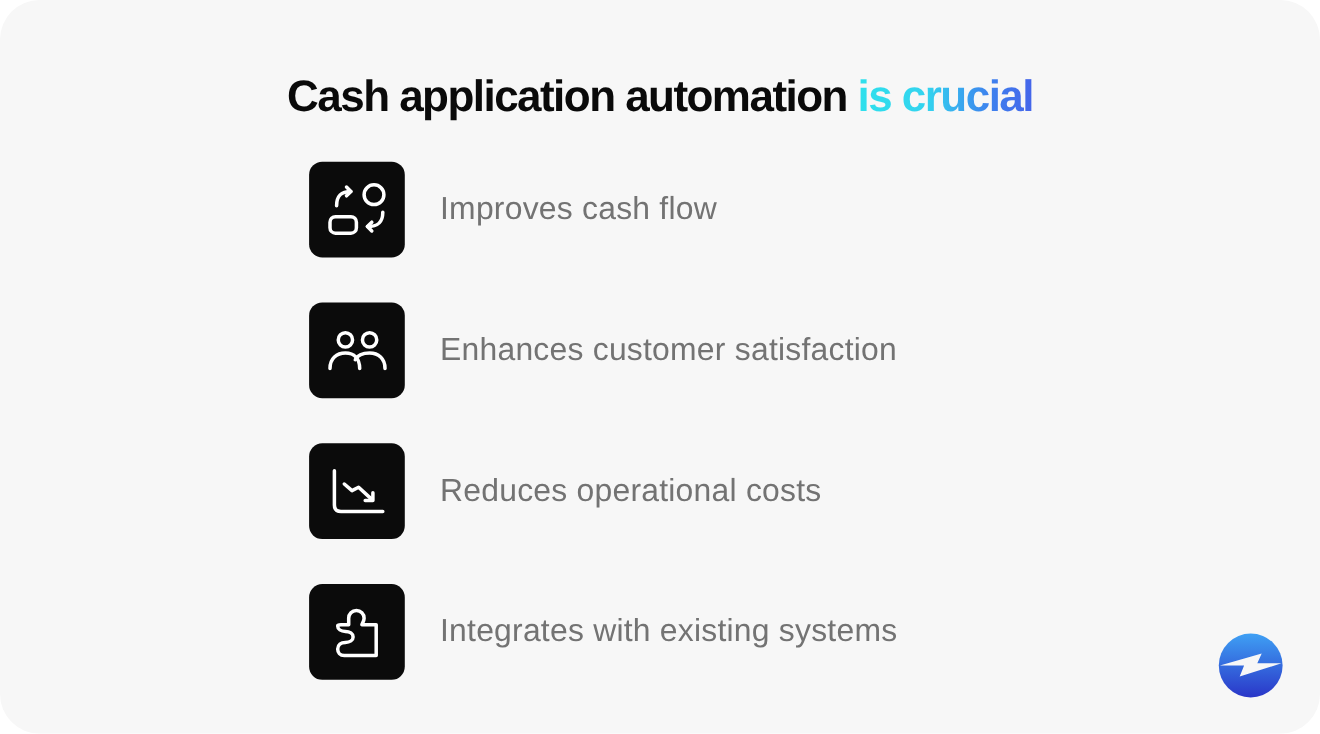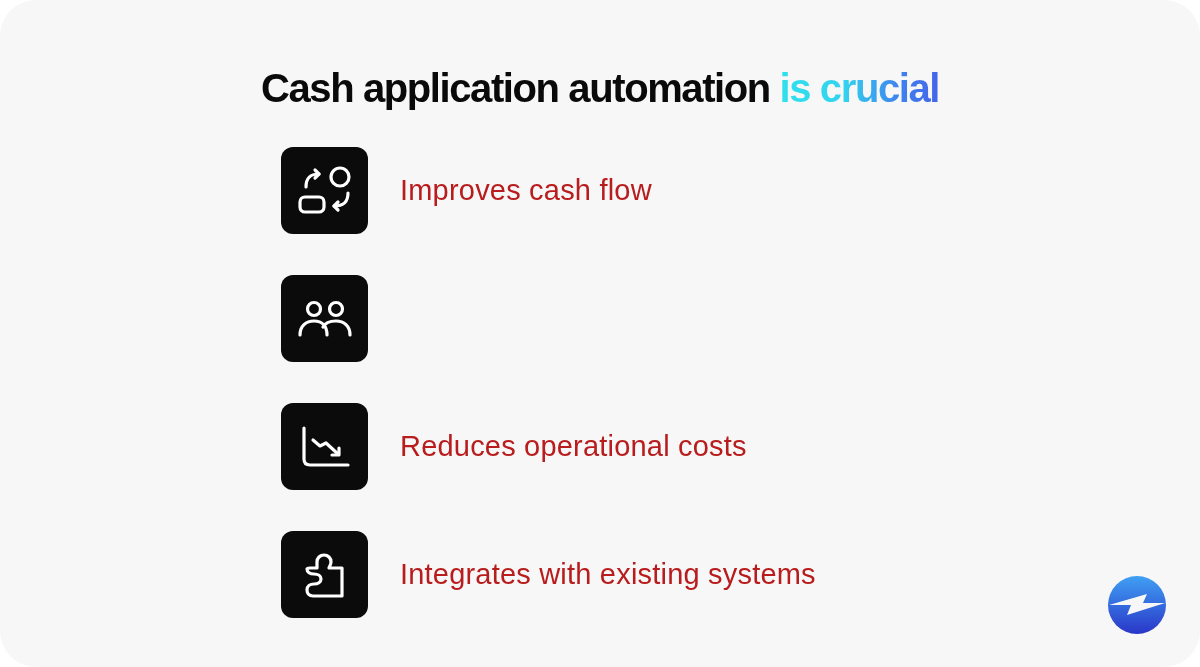--- a/index.html
+++ b/index.html
@@ -20,21 +20,21 @@
     .item {
       position: absolute; left: 281px; height: 87px; display: flex; align-items: center;
     }
     .icon-box {
       width: 87px; height: 87px; background: #0b0b0b; border-radius: 12px;
       display: flex; align-items: center; justify-content: center; flex: none;
     }
     .icon-box svg { width: 87px; height: 87px; }
     .label {
       margin-left: 32px; font-family: "Liberation Sans", sans-serif; font-size: 29px;
-      color: #b91c1c; letter-spacing: 0.2px; white-space: nowrap;
+      color: #737373; letter-spacing: 0.2px; white-space: nowrap;
     }
     .logo { position: absolute; left: 1107px; top: 575px; width: 60px; height: 60px; }
   </style>
 </head>
 <body>
 
 <div class="card">
 
   <div class="title"><span>Cash application automation </span><span class="accent">is crucial</span></div>
 
@@ -58,20 +58,21 @@
 
   <div class="item" style="top:275px;">
     <div class="icon-box">
       <svg viewBox="0 0 87 87" fill="none" stroke="#ffffff" stroke-width="3.2" stroke-linecap="round" stroke-linejoin="round">
         <circle cx="33" cy="34" r="6.5"></circle>
         <circle cx="55" cy="34" r="6.5"></circle>
         <path d="M19 60 C19 51 25 46 33 46 C41 46 46 51 46 60"></path>
         <path d="M42 52 C44 48 49 46 55 46 C63 46 69 51 69 60"></path>
       </svg>
     </div>
+    <div class="label">Enhances customer satisfaction</div>
   </div>
 
   <div class="item" style="top:403px;">
     <div class="icon-box">
       <svg viewBox="0 0 87 87" fill="none" stroke="#ffffff" stroke-width="3.2" stroke-linecap="round" stroke-linejoin="round">
         <path d="M23 25 L23 56 C23 60 25 62 29 62 L67 62"></path>
         <path d="M32 37 L39 43 L45 40 L57 51"></path>
         <path d="M51 52 L58 52 L58 45"></path>
       </svg>
     </div>

